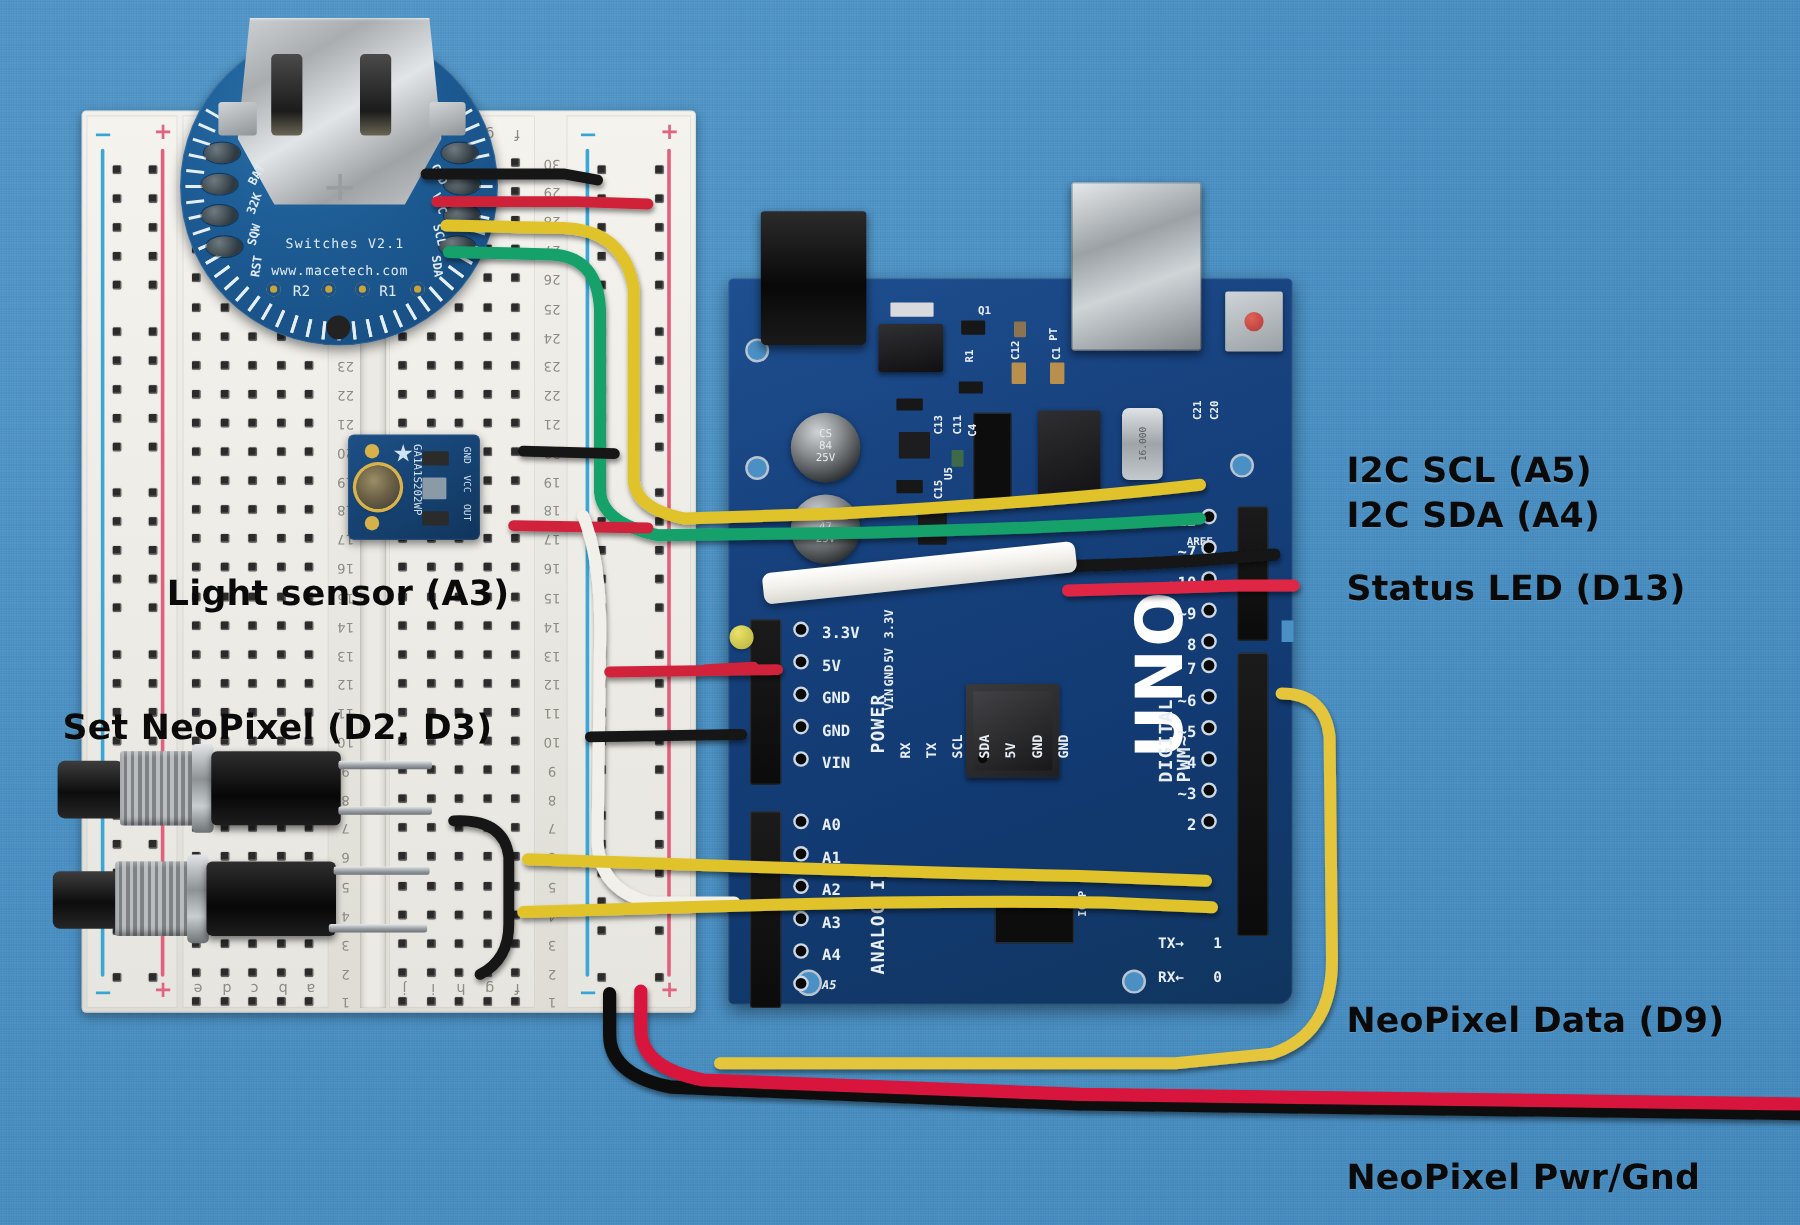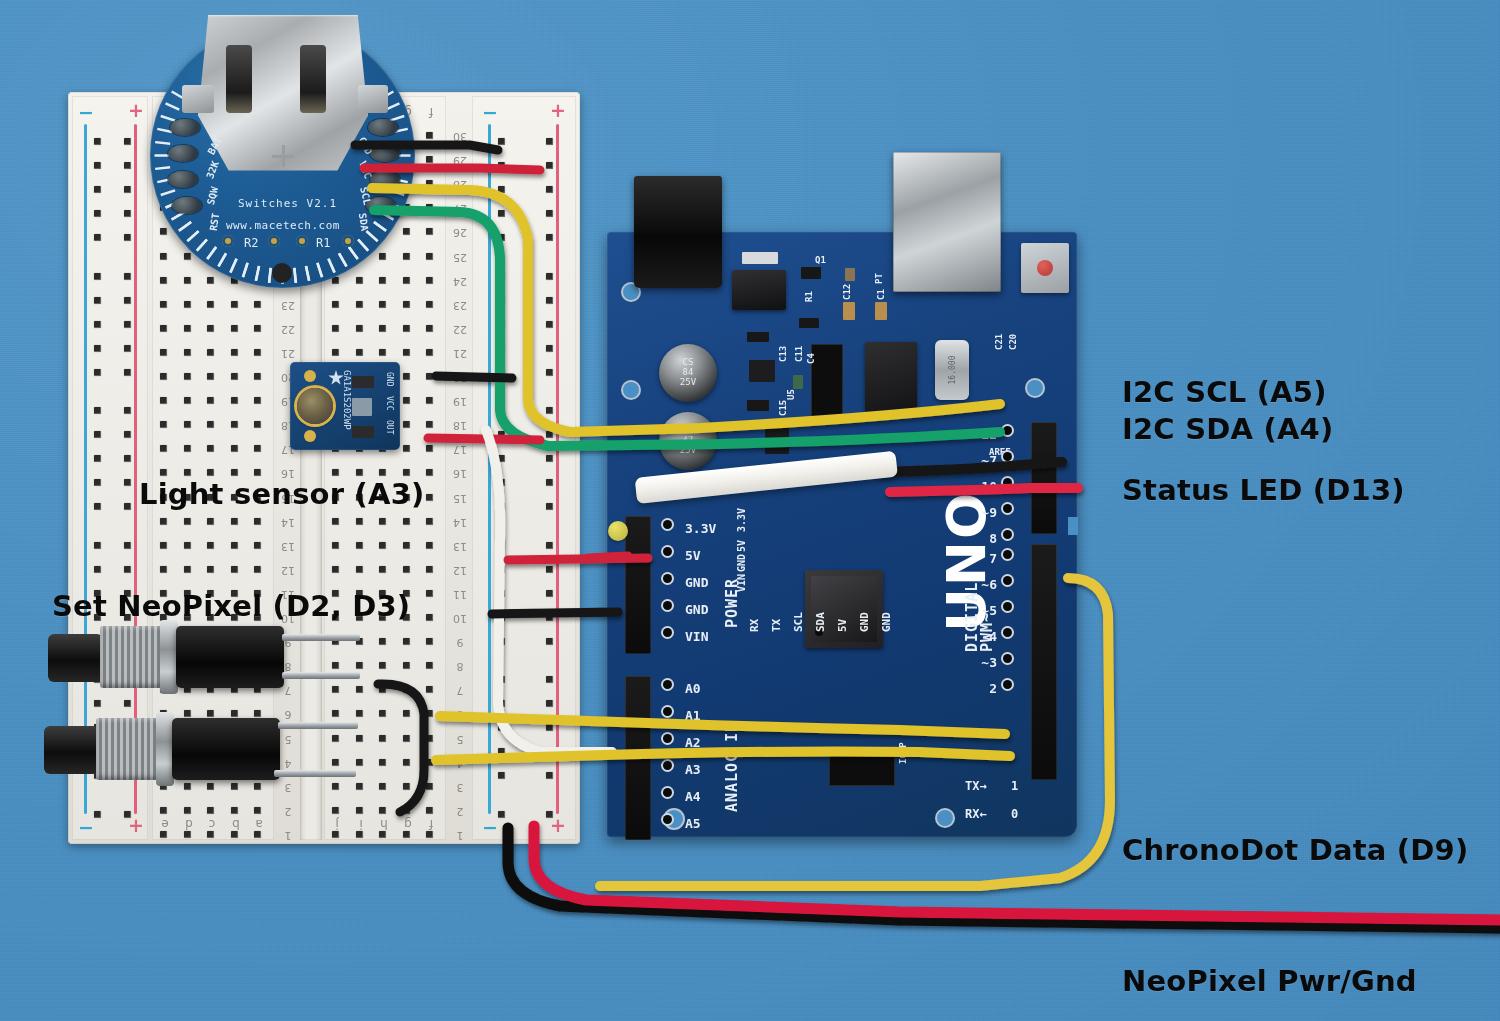--- a/index.html
+++ b/index.html
@@ -888,21 +888,21 @@
         <div class="hdr-hole" style="left:56px; top:529px;"></div>
         <div class="hdr-hole" style="left:56px; top:556px;"></div>
         <div class="hdr-hole" style="left:56px; top:583px;"></div>
       </div>
     <div id="ana-labels">
         <div class="silk" style="left:78px; top:450px; font-size:13px; ">A0</div>
         <div class="silk" style="left:78px; top:477px; font-size:13px; ">A1</div>
         <div class="silk" style="left:78px; top:504px; font-size:13px; ">A2</div>
         <div class="silk" style="left:78px; top:531px; font-size:13px; ">A3</div>
         <div class="silk" style="left:78px; top:558px; font-size:13px; ">A4</div>
-        <div class="silk" style="left:78px; top:585px; font-size:13px; ">A5</div>
+        <div class="silk" style="left:78px; top:585px; font-size:10px;font-style:italic; ">A5</div>
       </div>
     <div class="silk silk-rot" style="left:118px; top:580px; font-size:15px; letter-spacing:1px;">ANALOG IN</div>
 
     <div id="mid-silk">
         <div class="silk silk-sm" style="left:142px; top:400px; transform:rotate(-90deg); transform-origin:0 0; font-size:11px;">RX</div>
         <div class="silk silk-sm" style="left:164px; top:400px; transform:rotate(-90deg); transform-origin:0 0; font-size:11px;">TX</div>
         <div class="silk silk-sm" style="left:186px; top:400px; transform:rotate(-90deg); transform-origin:0 0; font-size:11px;">SCL</div>
         <div class="silk silk-sm" style="left:208px; top:400px; transform:rotate(-90deg); transform-origin:0 0; font-size:11px;">SDA</div>
         <div class="silk silk-sm" style="left:230px; top:400px; transform:rotate(-90deg); transform-origin:0 0; font-size:11px;">5V</div>
         <div class="silk silk-sm" style="left:252px; top:400px; transform:rotate(-90deg); transform-origin:0 0; font-size:11px;">GND</div>
@@ -1163,17 +1163,17 @@
 
   <div class="led-shrink" style="left:636px; top:478px; width:262px; height:26px; transform:rotate(-6deg); transform-origin:0 50%;"></div>
   <div class="led-tip" style="left:608px; top:521px; width:20px; height:20px;"></div>
 
   <div id="annots">
       <div class="lbl" style="left: 1122px; top: 375px; font-size: 29px;">I2C SCL (A5)</div>
       <div class="lbl" style="left: 1122px; top: 412px; font-size: 29px;">I2C SDA (A4)</div>
       <div class="lbl" style="left: 1122px; top: 473px; font-size: 29px;">Status LED (D13)</div>
       <div class="lbl" style="left: 139px; top: 477px; font-size: 29px;">Light sensor (A3)</div>
       <div class="lbl" style="left: 52px; top: 589px; font-size: 29px;">Set NeoPixel (D2, D3)</div>
-      <div class="lbl" style="left: 1122px; top: 833px; font-size: 29px;">ChronoDot Data (D9)</div>
+      <div class="lbl" style="left: 1122px; top: 833px; font-size: 29px;">NeoPixel Data (D9)</div>
       <div class="lbl" style="left: 1122px; top: 964px; font-size: 29px;">NeoPixel Pwr/Gnd</div>
     </div>
 
 </div>
 
 </body></html>

